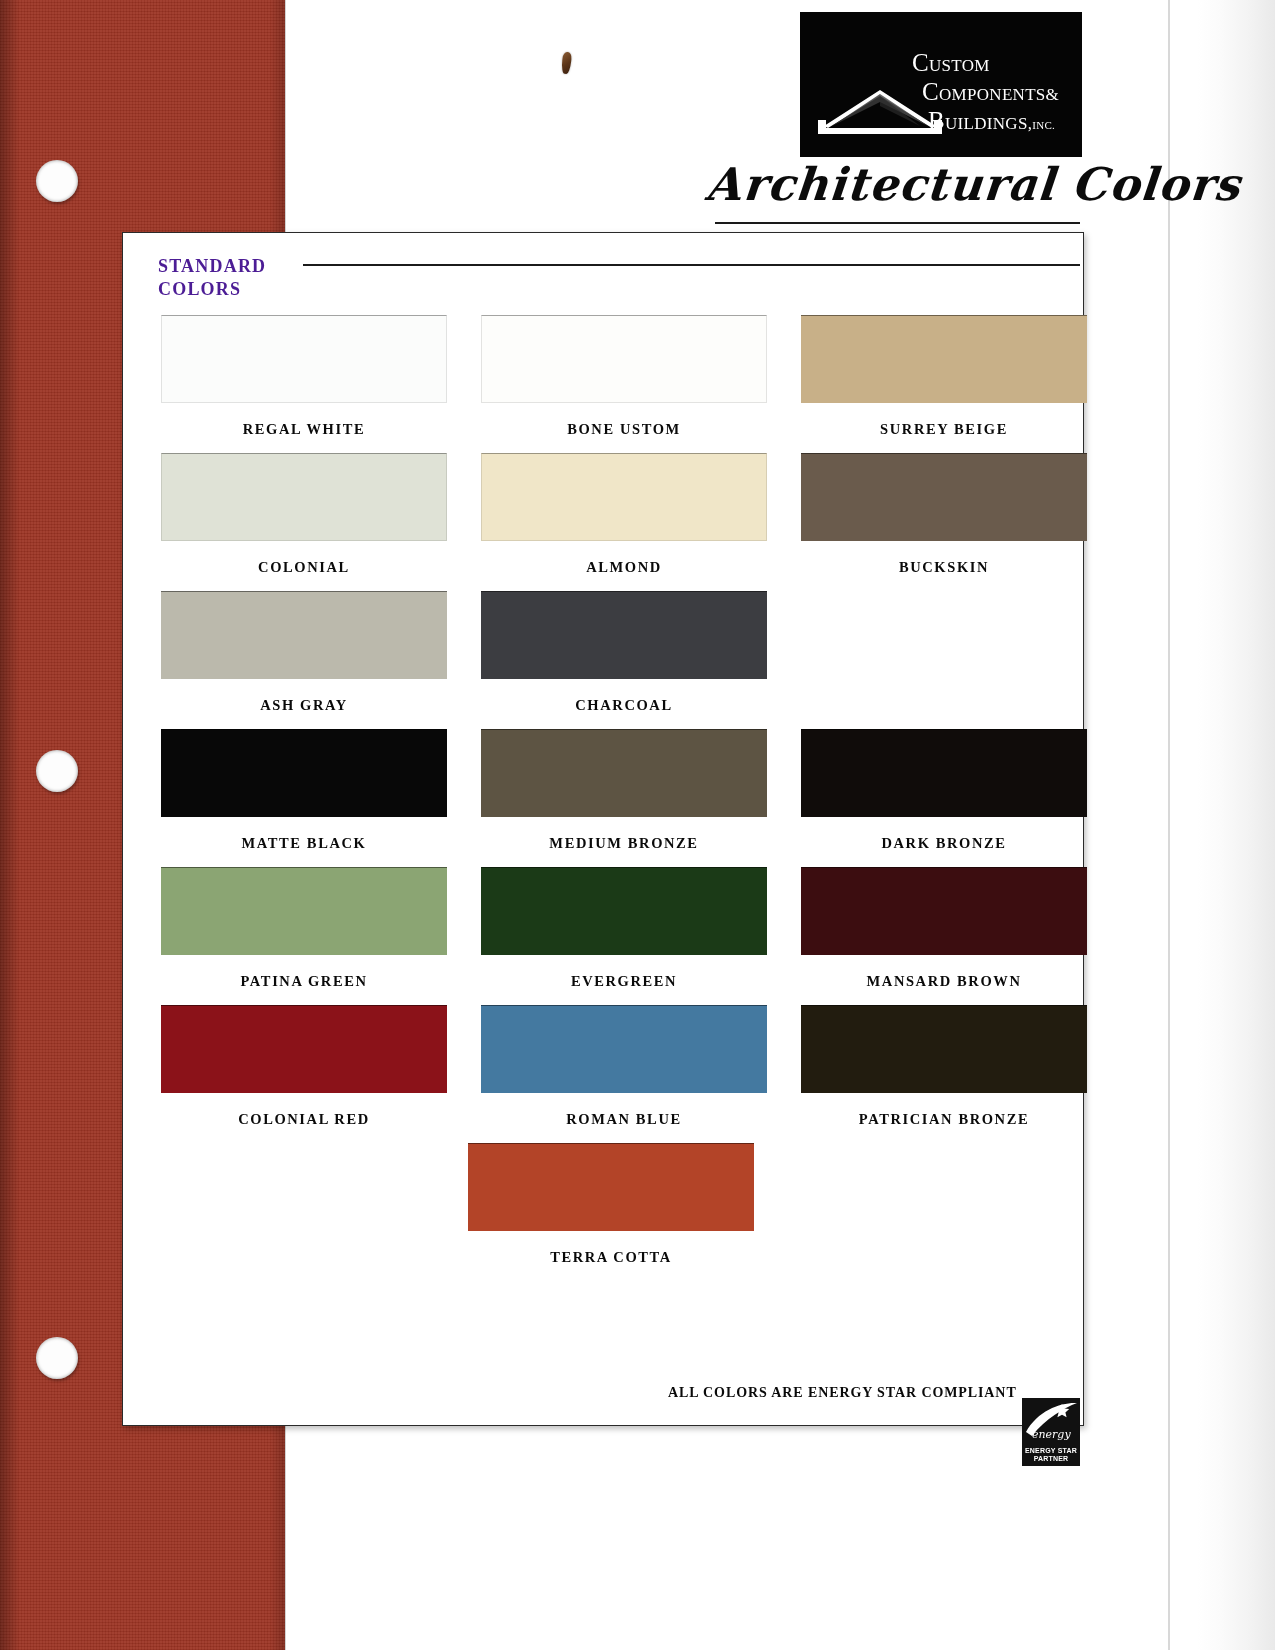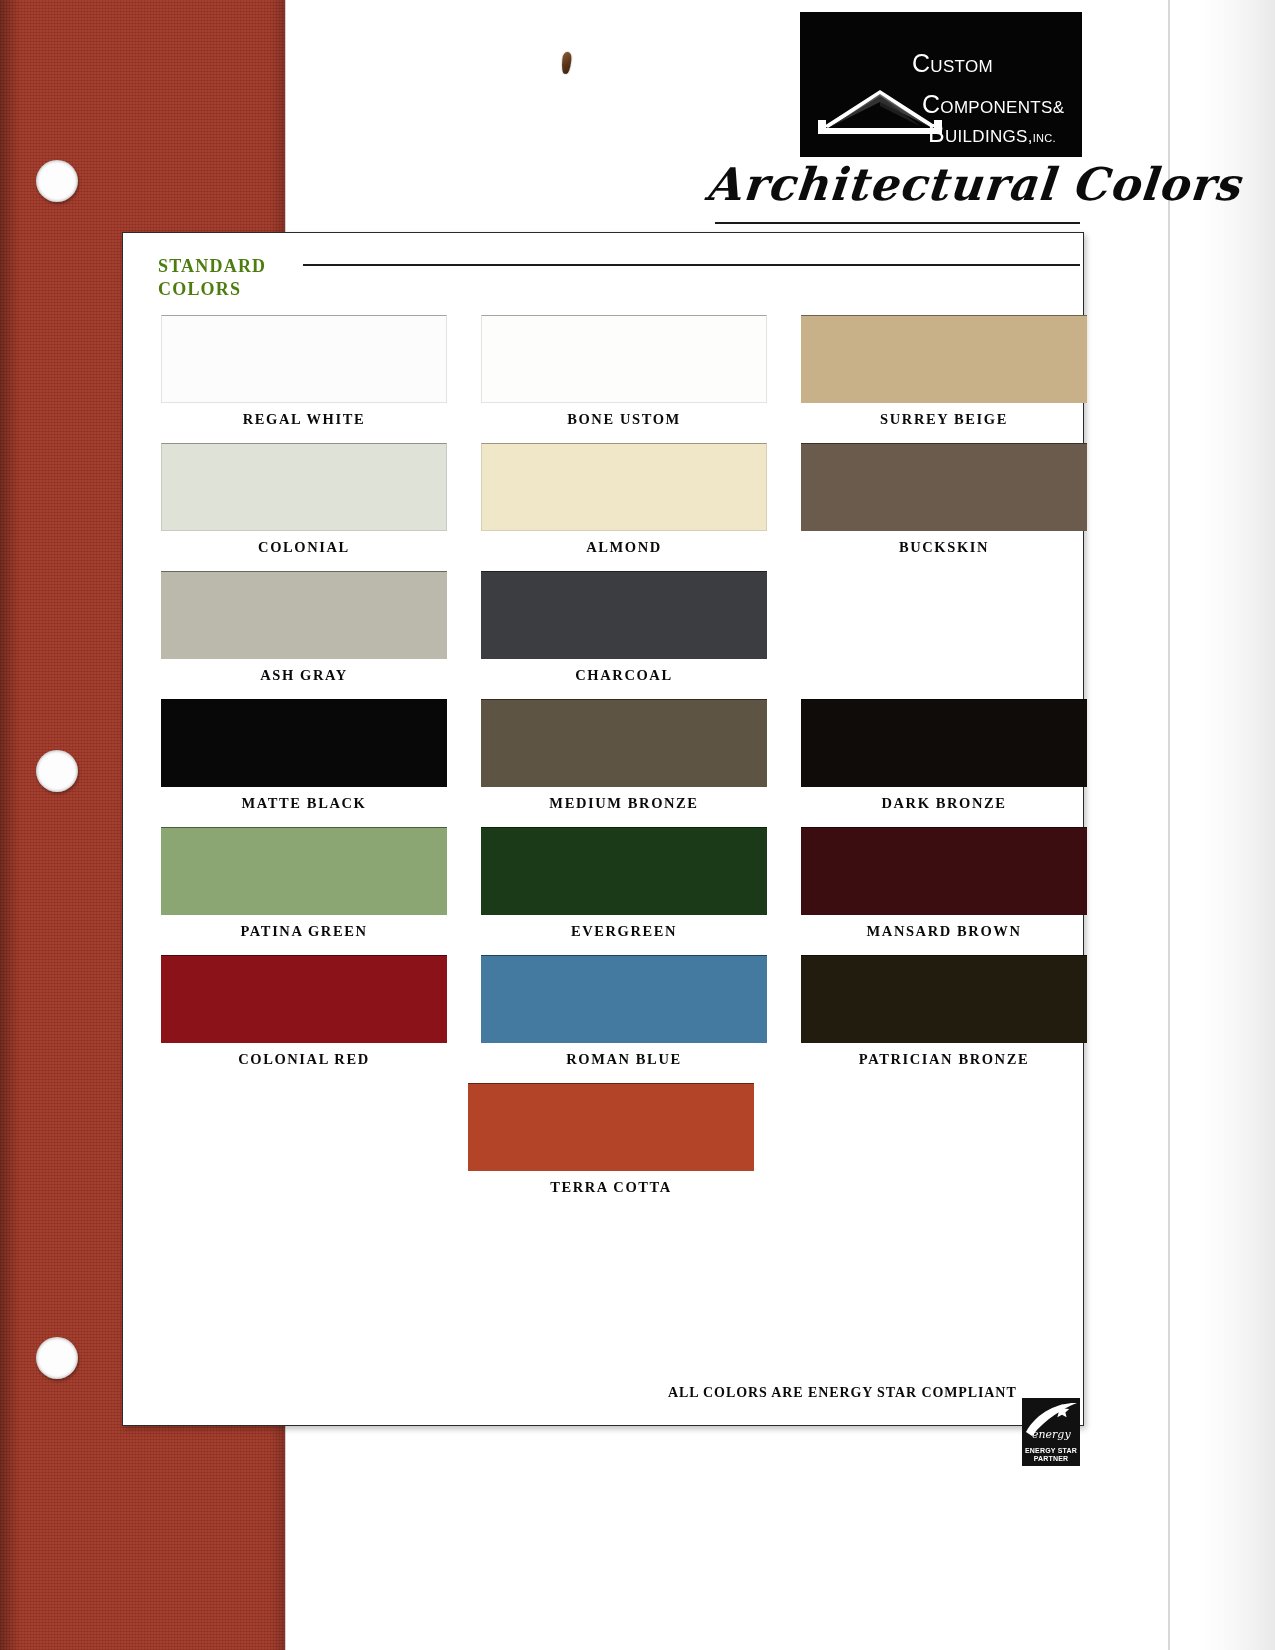--- a/index.html
+++ b/index.html
@@ -80,34 +80,34 @@
   #logo-building-icon {
     position: absolute;
     left: 10px; top: 70px;
     width: 140px; height: 60px;
   }
   #logo-wordmark {
     position: absolute;
     left: 100px; top: 38px;
     width: 180px;
     color: #ffffff;
-    font-family: Liberation Sans, sans-serif;
+    font-family: Liberation Serif, serif;
     line-height: 1.04;
   }
   .logo-line {
     white-space: nowrap;
     text-transform: uppercase;
     letter-spacing: 0.3px;
     font-weight: 400;
   }
   .logo-line .cap { font-size: 25px; }
   .logo-line .sc  { font-size: 17px; }
   .logo-line .tiny { font-size: 11px; }
   #logo-line-1 { margin-left: 12px; }
-  #logo-line-2 { margin-left: 22px; margin-top: 15px; }
+  #logo-line-2 { margin-left: 22px; margin-top: 3px; }
   #logo-line-3 { margin-left: 28px; margin-top: 3px; }
 
   #script-title {
     position: absolute;
     left: 710px; top: 158px;
     width: 375px;
     text-align: right;
     font-family: "DejaVu Serif", serif;
     font-style: italic;
     font-weight: 700;
@@ -130,21 +130,21 @@
     left: 122px; top: 232px;
     width: 960px; height: 1192px;
     background: #ffffff;
     border: 1px solid #2a2a2a;
     box-shadow: 2px 3px 6px rgba(0,0,0,0.25);
   }
 
   #section-heading {
     position: absolute;
     left: 35px; top: 22px;
-    color: #4d7c0f;
+    color: #4c1d95;
     font-family: "Liberation Serif", serif;
     font-weight: 700;
     font-size: 18px;
     letter-spacing: 1.2px;
     line-height: 1.25;
   }
   #section-rule {
     position: absolute;
     left: 180px; top: 31px;
     width: 777px; height: 2px;
@@ -179,21 +179,21 @@
     width: 286px;
     height: 88px;
     border-top: 1px solid rgba(0,0,0,0.45);
     box-sizing: border-box;
   }
   .swatch-chip.pale {
     border: 1px solid rgba(0,0,0,0.10);
     border-top: 1px solid rgba(0,0,0,0.35);
   }
   .swatch-label {
-    margin-top: 8px;
+    margin-top: 18px;
     font-family: "Liberation Serif", serif;
     font-weight: 700;
     font-size: 14.5px;
     letter-spacing: 1.6px;
     color: #0a0a0a;
     text-align: left;
     white-space: nowrap;
   }
 
   

